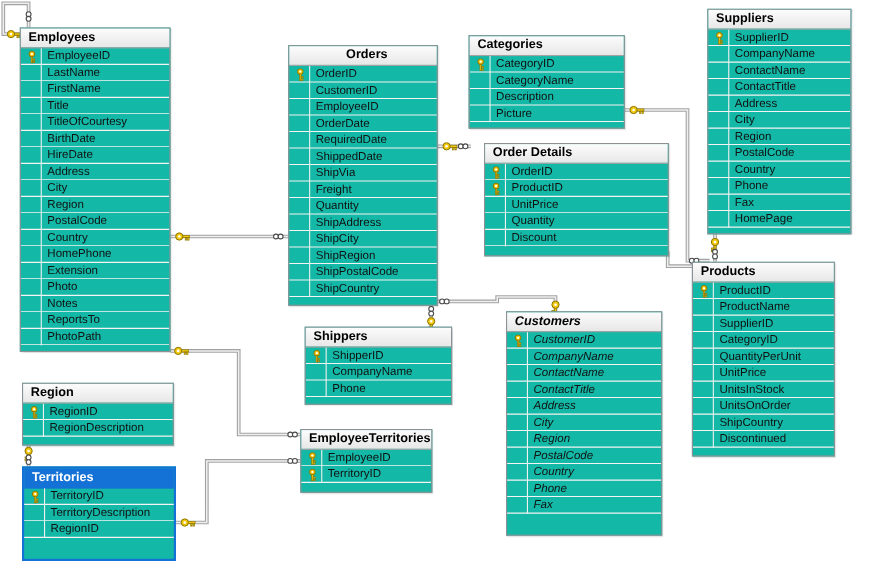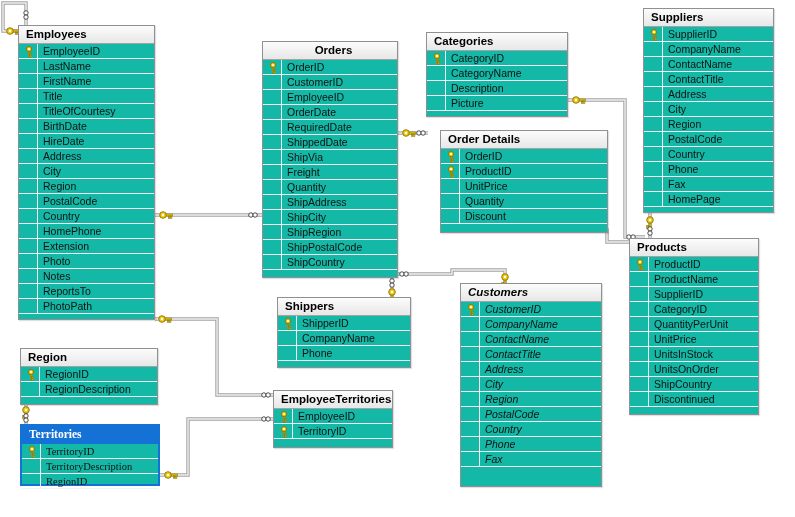--- a/index.html
+++ b/index.html
@@ -562,21 +562,21 @@
             <rect x="5.6" y="7.6" width="2" height="1.2" fill="#f3c80d" stroke="#8a7400" stroke-width="0.6"></rect>
             <rect x="5.6" y="9.8" width="2" height="1.2" fill="#f3c80d" stroke="#8a7400" stroke-width="0.6"></rect>
           </svg>
           <span class="dlabel">RegionID</span>
         </div>
         <div class="drow">
           <span class="dlabel">RegionDescription</span>
         </div>
       </div>
     </div>
-    <div class="dtable selected" style="left: 20px; top: 424px; width: 140px; height: 62px; font-family: Liberation Serif, serif;">
+    <div class="dtable selected" style="left: 20px; top: 424px; width: 140px; height: 86px;">
       <div class="dhead">Territories</div>
       <div class="drows">
         <div class="drow">
           <svg class="pkicon" viewBox="0 0 10 12">
             <circle cx="5" cy="3.1" r="2.6" fill="#f3c80d" stroke="#8a7400" stroke-width="0.9"></circle>
             <circle cx="5" cy="3.1" r="1" fill="#ffffff"></circle>
             <rect x="4.3" y="5.2" width="1.5" height="6" fill="#f3c80d" stroke="#8a7400" stroke-width="0.6"></rect>
             <rect x="5.6" y="7.6" width="2" height="1.2" fill="#f3c80d" stroke="#8a7400" stroke-width="0.6"></rect>
             <rect x="5.6" y="9.8" width="2" height="1.2" fill="#f3c80d" stroke="#8a7400" stroke-width="0.6"></rect>
           </svg>

